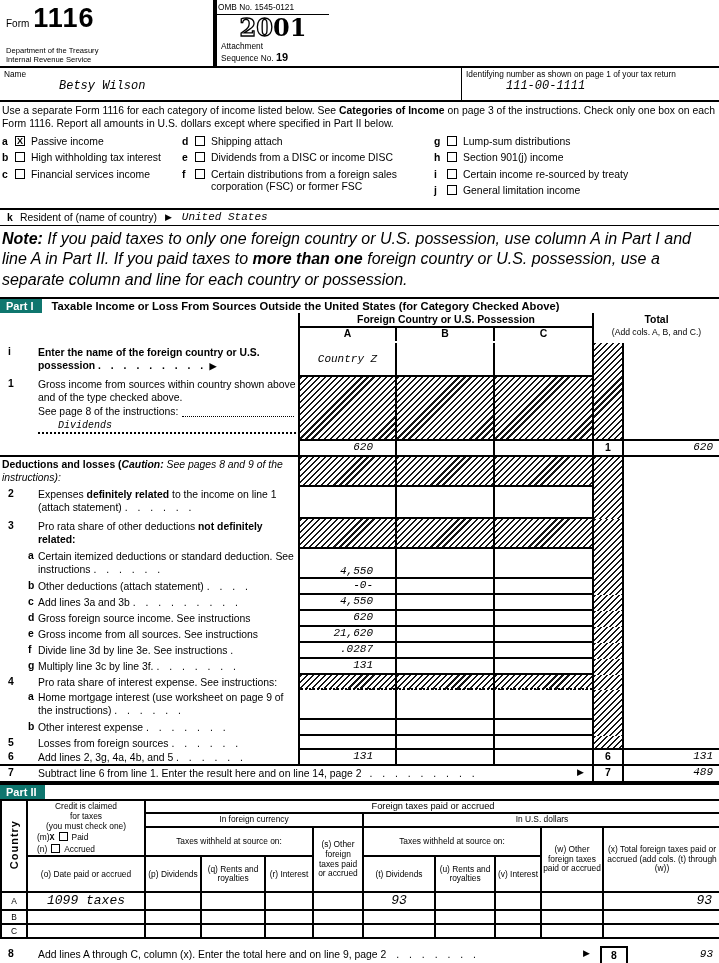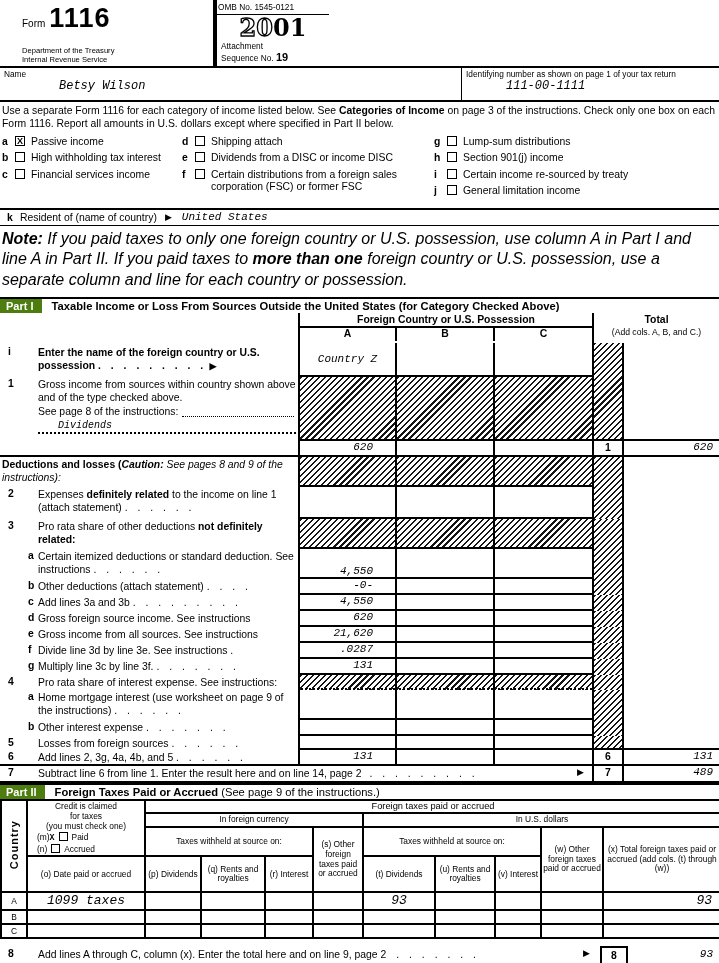--- a/index.html
+++ b/index.html
@@ -14,21 +14,21 @@
   .bi { font-weight: bold; font-style: italic; }
   .ent { font-family: "Liberation Mono", monospace; font-style: italic; font-size: 11px; }
   .h { background: repeating-linear-gradient(135deg, #151515 0 1.6px, #ffffff 1.6px 4.3px); }
   .dots { letter-spacing: 3.5px; white-space: nowrap; overflow: hidden; }
   .bx { display:inline-block; width:10px; height:10px; border:1.5px solid #000; background:#fff;
         font-size:9px; font-weight:bold; line-height:8px; text-align:center; vertical-align:-1px; font-style: normal;}
   .arrow { font-size: 9px; }
 
   
   .hdr { display:flex; border-bottom: 2.5px solid #000; height: 68px; }
-  .hdr-left { width: 215px; border-right: 2px solid #000; padding: 3px 4px 2px 22px;
+  .hdr-left { width: 215px; border-right: 2px solid #000; padding: 3px 4px 2px 6px;
               display:flex; flex-direction:column; justify-content:space-between; }
   .form-word { font-size: 10px; }
   .form-num { font-size: 27px; font-weight: bold; letter-spacing: 1px; margin-left: 4px; }
   .agency { font-size: 7.6px; line-height: 1.2; }
   .hdr-center { flex: 1; text-align: center; padding-top: 2px; }
   .title { font-size: 16.5px; font-weight: bold; }
   .subtitle { font-size: 10.8px; font-weight: bold; margin-top: 2px; }
   .attach { font-size: 10px; font-weight: bold; margin-top: 2px; }
   .hdr-right { width: 114px; border-left: 2px solid #000; text-align:center; }
   .omb { font-size: 8.3px; padding: 2px 1px; border-bottom: 1.5px solid #000; text-align:left; white-space:nowrap;}
@@ -56,21 +56,21 @@
 
   
   .line-k { display:flex; border-top: 2px solid #000; border-bottom: 1.5px solid #000;
             height: 18px; align-items: center; }
   .line-k .ln { width: 20px; padding-left: 7px; font-weight: bold; }
   .line-k .arrow { margin: 0 10px 0 8px; }
   .note { padding: 3px 2px 6px 2px; line-height: 1.3; font-size: 16px; }
 
   
   .part-bar { display: flex; border-top: 2px solid #000; height: 16px; align-items: stretch; }
-  .part-lab { background: #4d7c0f; color: #fff; font-weight: bold; font-size: 11px;
+  .part-lab { background: #0f766e; color: #fff; font-weight: bold; font-size: 11px;
               padding: 1px 8px 0 6px; }
   .part-title { font-weight: bold; font-size: 11.2px; padding: 1px 0 0 10px; }
   .part-title-rest { font-weight: normal; }
 
   
   .cell { border-left: 2px solid #000; }
   .cA { width: 97px; } .cB { width: 98px; } .cC { width: 99px; }
   .cS { width: 30px; } .cT { width: 97px; }
   .dsc { width: 298px; display: flex; padding-top: 1px; }
   .ln { width: 38px; padding-left: 8px; font-weight: bold; flex: none; }
@@ -545,24 +545,20 @@
         <span class="dots" style="flex:1; margin-left:8px;">.  .  .  .  .  .  .  .  .</span>
         <span class="arrow" style="margin-right:6px">▶</span>
       </span>
     </div>
     <div class="cell cS numbox">7</div>
     <div class="cell cT vtot ent">489</div>
   </div>
 
   <div class="part-bar">
     <span class="part-lab">Part II</span>
-    <span class="part-title">
-      <span>Foreign Taxes Paid or Accrued</span>
-      <span class="part-title-rest">(See page 9 of the instructions.)</span>
-    </span>
   </div>
 
   <table class="p2t">
     <colgroup>
       <col style="width:26px">
         <col style="width:118px">
         <col style="width:56px">
         <col style="width:64px">
       <col style="width:48px">
         <col style="width:50px">

